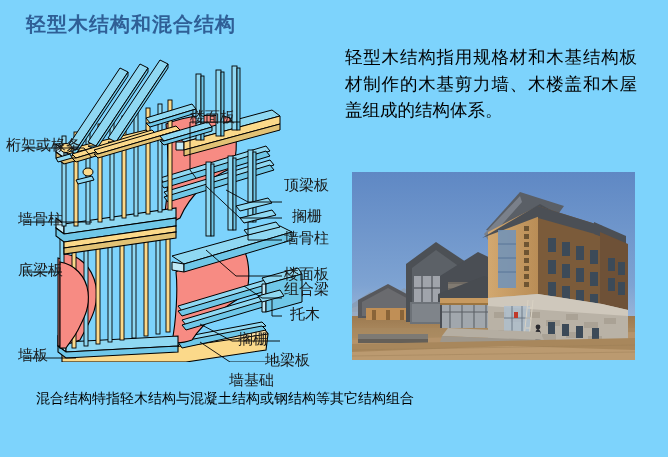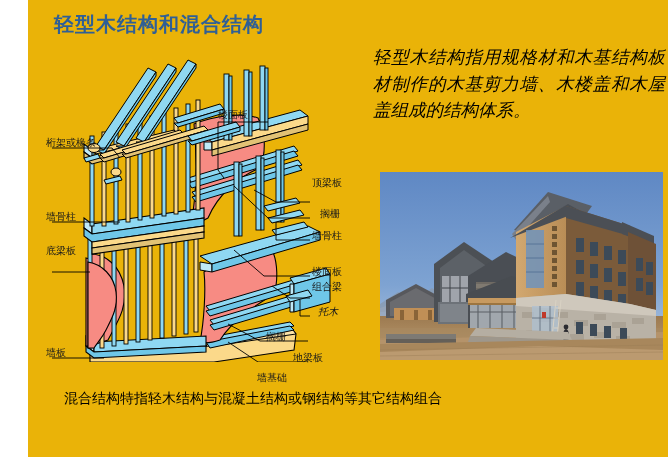--- a/index.html
+++ b/index.html
@@ -3,38 +3,37 @@
 <meta charset="utf-8">
 <style>
   html,body{margin:0;padding:0;}
   body{
     width:668px;height:457px;
     background:#ffffff;
     font-family:"Liberation Sans","DejaVu Sans",sans-serif;
     overflow:hidden;
     position:relative;
   }
-  .slide{position:absolute;inset:0;background:#eab308;margin-left:28px;}
+  .slide{position:absolute;inset:0;background:#7dd3fc;}
 
   
   .title{
     position:absolute;left:26px;top:11px;
     font-size:20px;font-weight:bold;
     color:#2f5f96;
     letter-spacing:1px;
     white-space:nowrap;
   }
 
   
   .intro{
     position:absolute;left:345px;top:44px;width:292px;
     font-size:17.5px;line-height:1.52;color:#000;
     font-family:"DejaVu Serif","Liberation Serif",serif;
     text-align:justify;
-    font-style:italic;
   }
 
   
   .caption{
     position:absolute;left:36px;top:390px;width:600px;
     font-size:14px;color:#000;
     font-family:"DejaVu Serif","Liberation Serif",serif;
     white-space:nowrap;
   }
 
@@ -44,21 +43,21 @@
     overflow:hidden;background:#6e93c8;
   }
   .photo svg{display:block;width:100%;height:100%;}
 
   
   .diagram{position:absolute;left:0px;top:50px;width:334px;height:312px;}
   .diagram svg{display:block;width:100%;height:100%;}
 
   .dlabel{
     position:absolute;
-    font-size:10px;color:#1a1a1a;
+    font-size:15px;color:#1a1a1a;
     font-family:"DejaVu Sans","Liberation Sans",sans-serif;
     white-space:nowrap;
     letter-spacing:0px;
   }
 </style>
 </head>
 <body>
 
 <div class="slide">
 
@@ -257,33 +256,33 @@
         <path d="M282,266 L272,266 L272,250"></path>
 
         <path d="M280,291 L232,291 L200,274"></path>
 
         <path d="M280,312 L230,312 L200,292"></path>
 
         <path d="M280,332 L230,332"></path>
       </g>
     </svg>
 
-    <div class="dlabel" style="left:18px;top:86px;">桁架或椽条</div>
+    <div class="dlabel" style="left:6px;top:86px;">桁架或椽条</div>
     <div class="dlabel" style="left:18px;top:160px;">墙骨柱</div>
-    <div class="dlabel" style="left:18px;top:194px;">底梁板</div>
+    <div class="dlabel" style="left:18px;top:211px;">底梁板</div>
     <div class="dlabel" style="left:18px;top:296px;font-family:Liberation Serif, serif;">墙板</div>
 
     <div class="dlabel" style="left:190px;top:58px;">楼面板</div>
 
     <div class="dlabel" style="left:284px;top:126px;">顶梁板</div>
     <div class="dlabel" style="left:292px;top:157px;">搁栅</div>
     <div class="dlabel" style="left:284px;top:179px;">墙骨柱</div>
     <div class="dlabel" style="left:284px;top:215px;">楼面板</div>
     <div class="dlabel" style="left:284px;top:230px;">组合梁</div>
-    <div class="dlabel" style="left:290px;top:255px;font-style:italic;">托木</div>
+    <div class="dlabel" style="left:290px;top:255px;">托木</div>
     <div class="dlabel" style="left:238px;top:280px;">搁栅</div>
     <div class="dlabel" style="left:229px;top:301px;padding-left:36px;">地梁板</div>
     <div class="dlabel" style="left:229px;top:321px;font-family:Liberation Serif, serif;">墙基础</div>
   </div>
 
   <div class="photo">
     <svg viewBox="0 0 283 188" xmlns="http://www.w3.org/2000/svg">
 
       <defs>
         <linearGradient id="sky" x1="0" y1="0" x2="0" y2="1">

